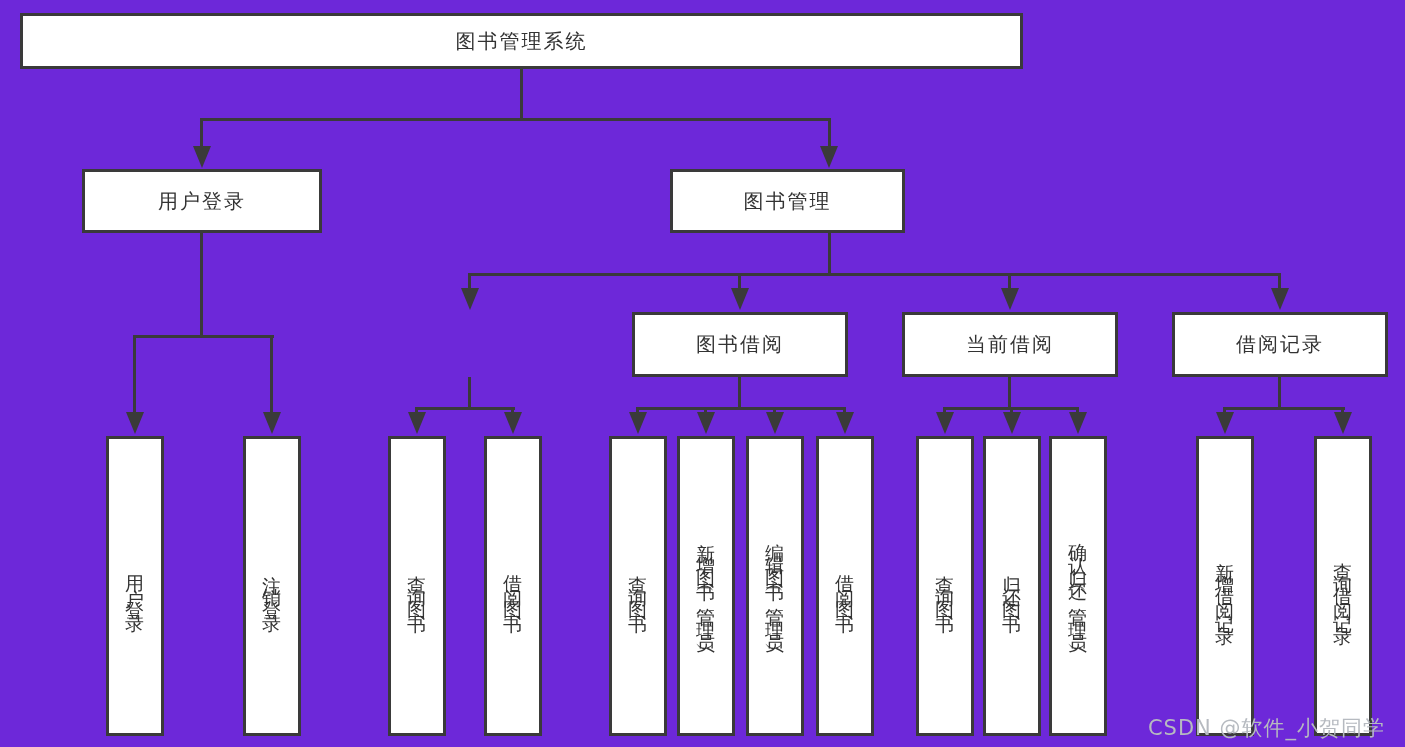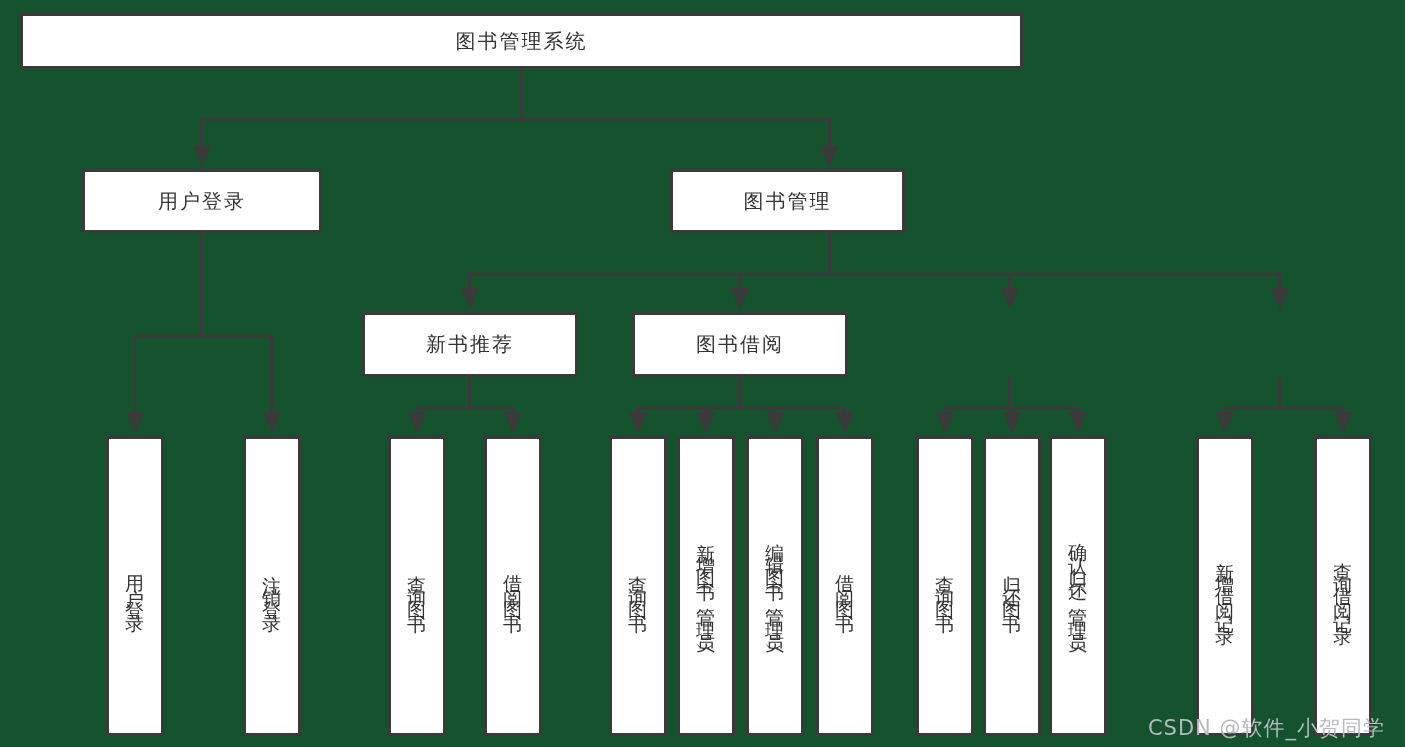--- a/index.html
+++ b/index.html
@@ -1,17 +1,17 @@
 <!DOCTYPE html>
 <html><head>
 <meta charset="utf-8">
 <style>
   html,body{margin:0;padding:0;background:#fff;}
   .stage{
-    position:relative;width:1405px;height:747px;background:#14532d;overflow:hidden;
+    position:relative;width:1405px;height:747px;background:#6d28d9;overflow:hidden;
     font-family:"DejaVu Sans","Liberation Sans",sans-serif;color:#333333;
   }
   
   .node{
     position:absolute;box-sizing:border-box;border:3px solid #3a3a3a;background:#ffffff;
     display:flex;align-items:center;justify-content:center;
     font-size:20px;letter-spacing:2px;color:#333333;
   }
   .leaf{
     position:absolute;box-sizing:border-box;border:3px solid #3a3a3a;background:#ffffff;
@@ -60,22 +60,23 @@
   <div class="hline" style="left:468px;top:273px;width:813px"></div>
   <div class="vline" style="left:468px;top:273px;height:17px"></div>
   <div class="arr" style="left:461px;top:288px"></div>
   <div class="vline" style="left:738px;top:273px;height:17px"></div>
   <div class="arr" style="left:731px;top:288px"></div>
   <div class="vline" style="left:1008px;top:273px;height:17px"></div>
   <div class="arr" style="left:1001px;top:288px"></div>
   <div class="vline" style="left:1278px;top:273px;height:17px"></div>
   <div class="arr" style="left:1271px;top:288px"></div>
 
-  <div class="node" style="left:362px;top:312px;width:216px;height:65px">新书推荐</div>
   <div class="node" style="left:632px;top:312px;width:216px;height:65px">图书借阅</div>
+  <div class="node" style="left:902px;top:312px;width:216px;height:65px">当前借阅</div>
+  <div class="node" style="left:1172px;top:312px;width:216px;height:65px">借阅记录</div>
 
   <div class="vline" style="left:468px;top:377px;height:30px"></div>
   <div class="hline" style="left:415px;top:407px;width:100px"></div>
   <div class="vline" style="left:415px;top:407px;height:6px"></div>
   <div class="arr" style="left:408px;top:412px"></div>
   <div class="vline" style="left:511px;top:407px;height:6px"></div>
   <div class="arr" style="left:504px;top:412px"></div>
 
   <div class="vline" style="left:738px;top:377px;height:30px"></div>
   <div class="hline" style="left:636px;top:407px;width:210px"></div>

